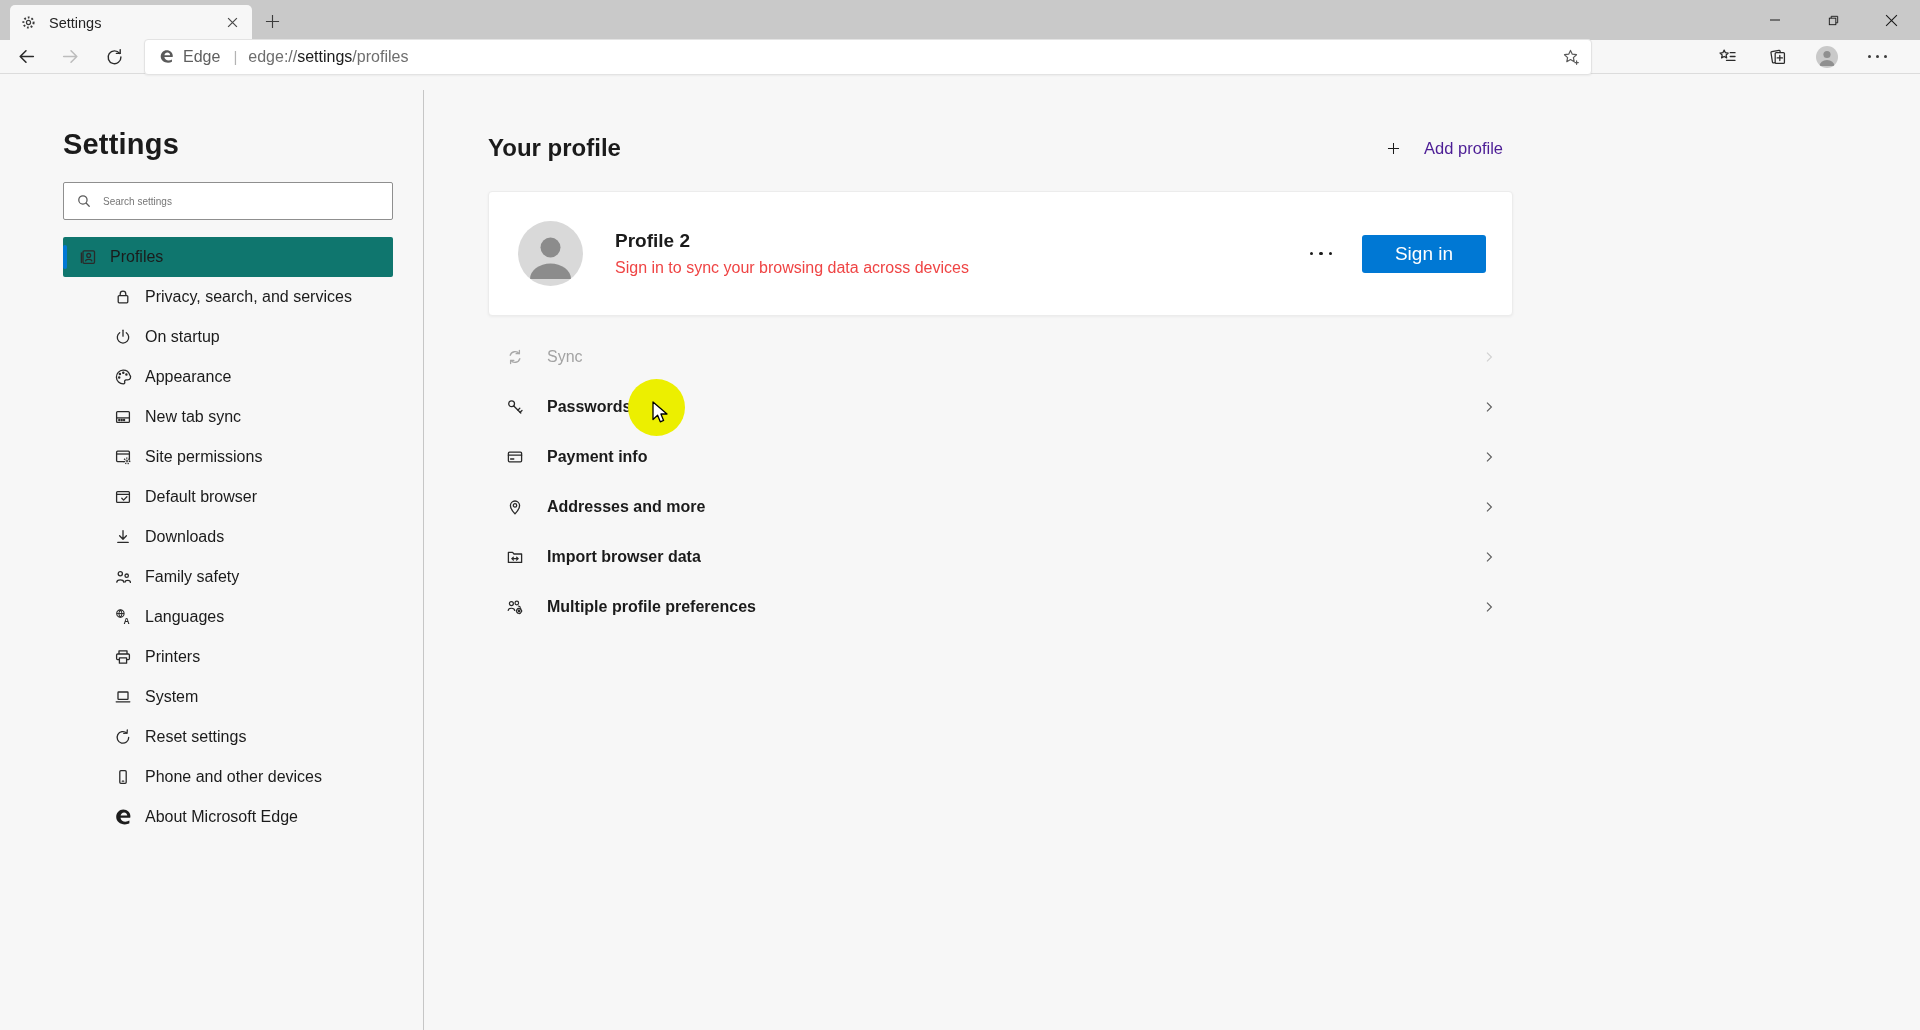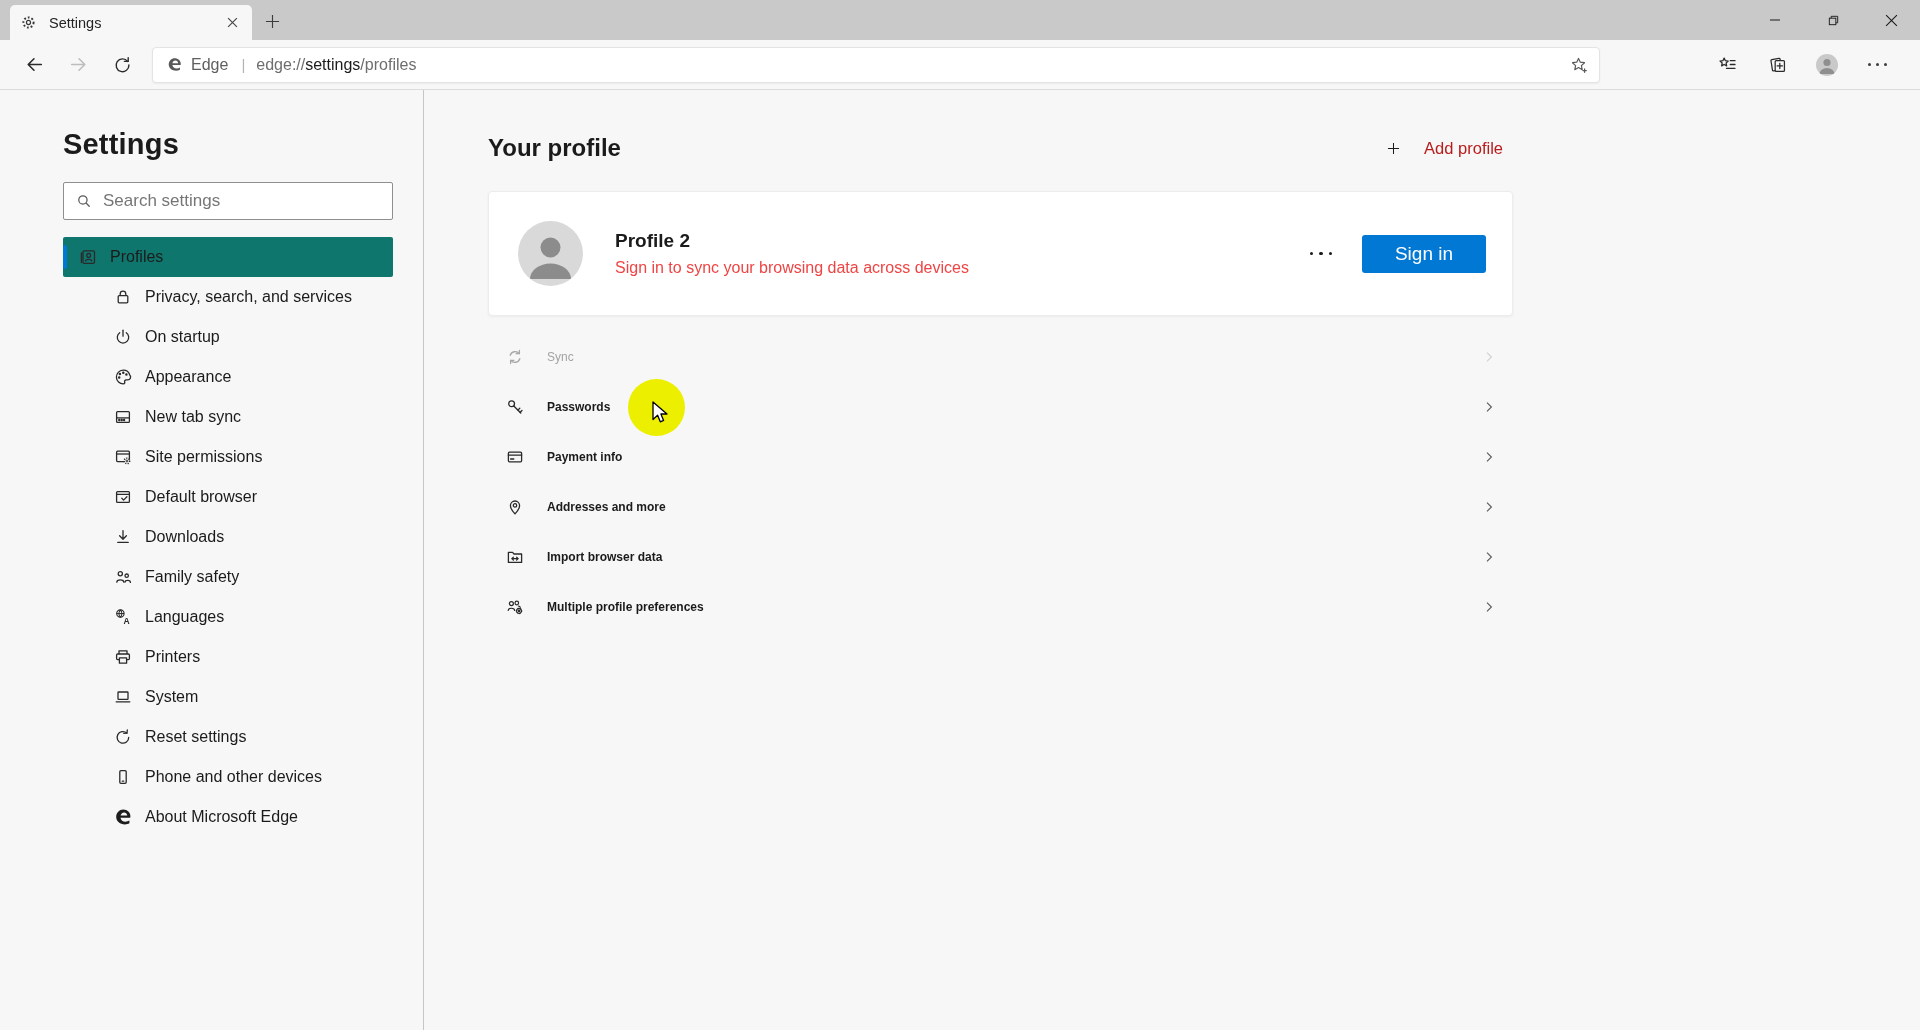--- a/index.html
+++ b/index.html
@@ -11,73 +11,73 @@
   .titlebar { position:absolute; top:0; left:0; right:0; height:40px; background:#c9c9c9; }
   .tab { position:absolute; left:10px; top:5px; width:242px; height:35px; background:#f7f7f7;
          border-radius:5px 5px 0 0; display:flex; align-items:center; padding:0 10px; }
   .tab-title { font-size:14.5px; color:#242424; margin-left:12px; flex:1; white-space:nowrap; overflow:hidden; }
   .tab-close { width:20px; height:20px; display:flex; align-items:center; justify-content:center; border-radius:2px; }
   .newtab-btn { position:absolute; left:258px; top:7px; width:28px; height:28px; display:flex; align-items:center; justify-content:center; border-radius:2px; }
   .win-controls { position:absolute; right:0; top:0; display:flex; height:40px; }
   .win-btn { width:58px; height:40px; display:flex; align-items:center; justify-content:center; }
 
   
-  .toolbar { position:absolute; top:40px; left:0; right:0; height:50px; background:#f7f7f7;
-             border-bottom:1px solid #dcdcdc; display:flex; align-items:center; padding-left:12px; }
+  .toolbar { position:absolute; top:40px; left:0; right:0; height:34px; background:#f7f7f7;
+             border-bottom:1px solid #dcdcdc; display:flex; align-items:center; padding-left:4px; }
   .nav-btn { width:44px; height:44px; display:flex; align-items:center; justify-content:center; border-radius:3px; }
   .address { margin-left:8px; width:1448px; height:36px; background:#ffffff; border:1px solid #e3e3e3; border-radius:4px;
              display:flex; align-items:center; padding:0 10px 0 13px; box-shadow:0 1px 2px rgba(0,0,0,.05); }
   .addr-site { display:flex; align-items:center; gap:8px; }
   .addr-site-label { font-size:16px; color:#5f5f5f; }
   .addr-sep { color:#b3b3b3; font-size:15px; margin:0 11px 0 13px; }
   .addr-url { font-size:16px; color:#6e6e6e; flex:1; white-space:nowrap; overflow:hidden; }
   .addr-url .hl { color:#1b1b1b; }
   .toolbar-right { margin-left:auto; display:flex; padding-right:18px; }
   .tb-icon-btn { width:50px; height:44px; display:flex; align-items:center; justify-content:center; border-radius:3px; }
   .dots { display:flex; gap:5px; }
   .dots i { width:3px; height:3px; border-radius:50%; background:#3c3c3c; }
 
   
   .content { position:absolute; top:90px; left:0; right:0; bottom:0; display:flex; background:#f7f7f7; }
 
   .sidebar { width:424px; border-right:1px solid #c6c6c6; padding:38px 0 0 63px; flex:none; }
   .sb-title { font-size:29px; font-weight:600; color:#1b1b1b; letter-spacing:.2px; }
   .search-box { margin-top:21px; width:330px; height:38px; background:#fff; border:1px solid #8f8f8f; border-radius:2px;
                 display:flex; align-items:center; padding-left:11px; gap:10px; }
-  .search-ph { font-size:17px; color:#767676; }
+  .search-ph { font-size:10px; color:#767676; }
   .nav { list-style:none; margin-top:17px; width:330px; }
   .nav li { position:relative; height:40px; display:flex; align-items:center; padding-left:50px; gap:12px;
             font-size:16px; color:#1b1b1b; border-radius:2px; }
   .nav li .ic { width:20px; height:20px; color:#2a2a2a; flex:none; }
   .nav li.selected { background:#0f766e;padding-left:15px; }
   .nav li.selected::before { content:""; position:absolute; left:0; top:8px; width:4px; height:24px; background:#0078d4; border-radius:2px; }
 
   .main { flex:1; padding:36px 0 0 64px; position:relative; }
   .main-header { width:1025px; height:44px; display:flex; align-items:center; justify-content:space-between; }
   .main-title { font-size:24px; font-weight:600; }
   .add-profile { display:flex; align-items:center; gap:22px; background:none; border:none; font-family:inherit;
-                 font-size:16.5px; color:#b91c1c; padding:6px 10px; border-radius:3px; }
+                 font-size:16.5px; color:#4c1d95; padding:6px 10px; border-radius:3px; }
 
   .card { margin-top:21px; width:1025px; height:125px; background:#fff; border:1px solid #ececec; border-radius:4px;
           box-shadow:0 1px 3px rgba(0,0,0,.05); display:flex; align-items:center; }
   .card-avatar { margin-left:29px; flex:none; }
   .card-text { margin-left:32px; }
   .card-name { font-size:19px; font-weight:700; }
   .card-desc { font-size:16px; color:#ef4444; margin-top:7px; }
   .card-more { margin-left:auto; width:36px; height:30px; display:flex; align-items:center; justify-content:center;
                background:none; border:none; border-radius:3px; }
   .card-more .dots { gap:6px; }
   .card-more .dots i { width:3.5px; height:3.5px; background:#1b1b1b; }
   .signin { width:124px; height:38px; margin:0 26px 0 23px; background:#0078d4; color:#fff; border:none; border-radius:3px;
             font-family:inherit; font-size:19px; }
 
   .rows { margin-top:16px; width:1025px; }
   .row { height:50px; display:flex; align-items:center; padding:0 16px 0 17px; border-radius:3px; }
   .row .ic { width:20px; height:20px; color:#2a2a2a; flex:none; }
-  .row-label { margin-left:22px; font-size:12px; font-weight:600; flex:1; color:#1b1b1b; }
+  .row-label { margin-left:22px; font-size:16px; font-weight:600; flex:1; color:#1b1b1b; }
   .row .chev { color:#5f5f5f; }
   .row.disabled .ic { color:#a8a8a8; }
   .row.disabled .row-label { color:#a3a3a3; font-weight:400; }
   .row.disabled .chev { color:#d2d2d2; }
 
   
   .highlight { position:absolute; left:628px; top:379px; width:57px; height:57px; border-radius:50%;
                background:#ecef00; z-index:5; }
   .cursor { position:absolute; left:649px; top:401px; z-index:6; }
 </style>

